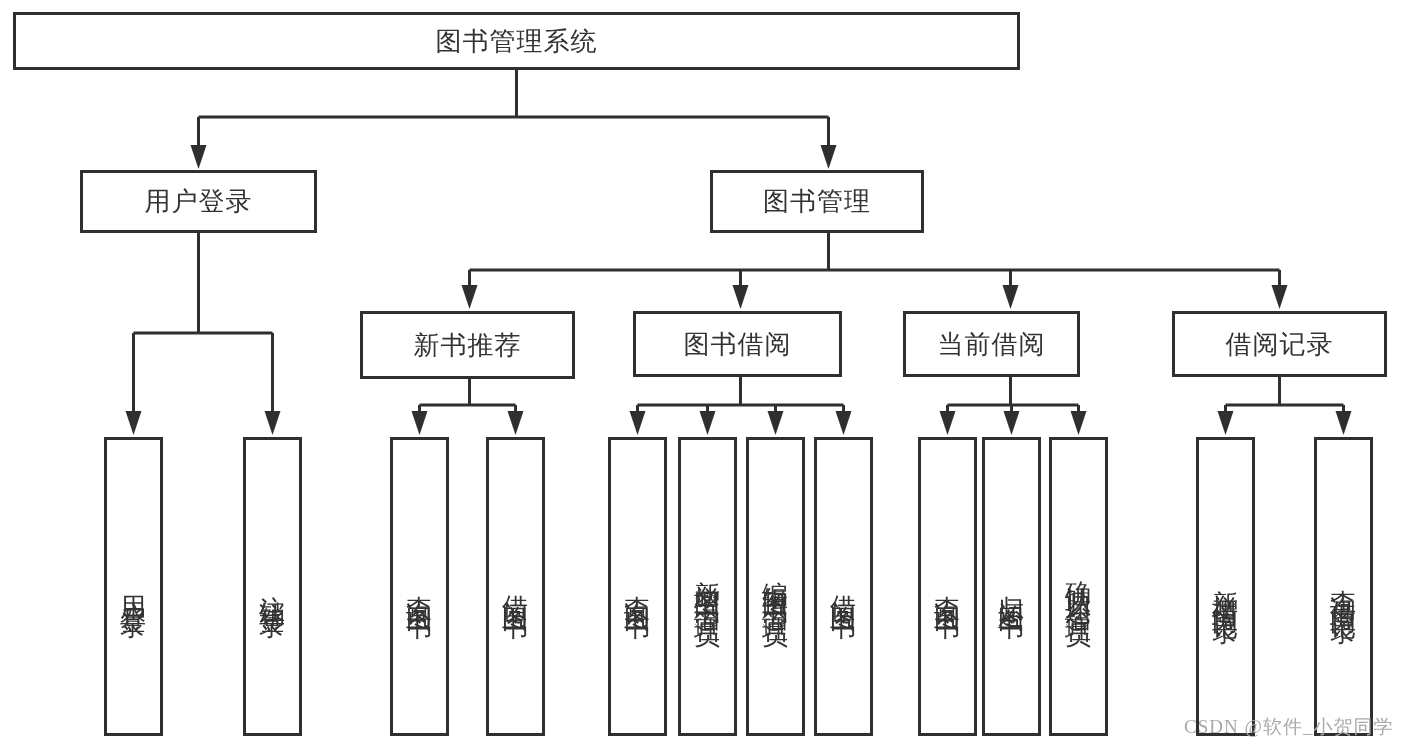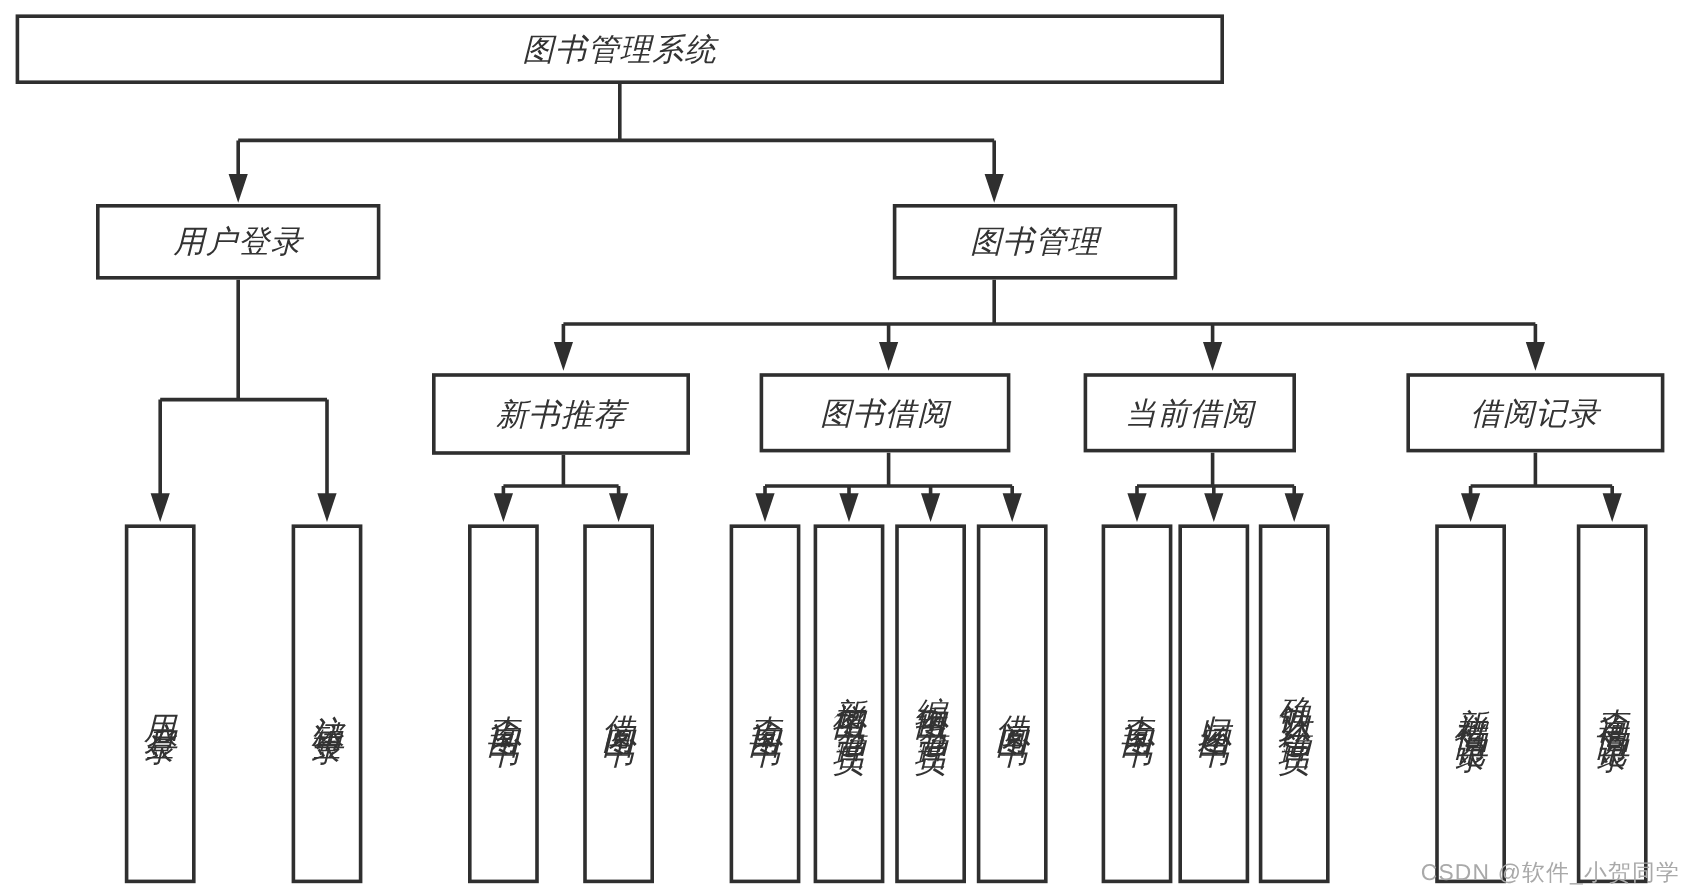--- a/index.html
+++ b/index.html
@@ -32,21 +32,20 @@
   }
   .node {
     position: absolute;
     box-sizing: border-box;
     background: #ffffff;
     border: 3px solid #2f2f2f;
     display: flex;
     align-items: center;
     justify-content: center;
     color: #333333;
-    font-style: italic;
   }
   .hlabel {
     font-size: 26px;
     letter-spacing: 1px;
     color: #333333;
     white-space: nowrap;
   }
   .leaf .vlabel {
     writing-mode: vertical-rl;
     text-orientation: mixed;
@@ -58,20 +57,21 @@
   }
   .watermark {
     position: absolute;
     left: 1184px;
     top: 714px;
     font-size: 19px;
     letter-spacing: 1px;
     color: #a9a9a9;
     z-index: 10;
     white-space: nowrap;
+    font-family: Liberation Serif, serif;
   }
 </style>
 </head>
 <body>
 
 <div id="stage">
 
   <svg id="connectors" viewBox="0 0 1405 747" xmlns="http://www.w3.org/2000/svg">
 
     <g>
@@ -122,21 +122,21 @@
     </g>
   </svg>
 
   <div class="node" style="left:13px;top:12px;width:1007px;height:58px">
     <span class="hlabel">图书管理系统</span>
   </div>
 
   <div class="node" style="left:80px;top:170px;width:237px;height:63px">
     <span class="hlabel">用户登录</span>
   </div>
-  <div class="node" style="left:744px;top:170px;width:237px;height:63px">
+  <div class="node" style="left:710px;top:170px;width:214px;height:63px">
     <span class="hlabel">图书管理</span>
   </div>
 
   <div class="node" style="left:360px;top:311px;width:215px;height:68px">
     <span class="hlabel">新书推荐</span>
   </div>
   <div class="node" style="left:633px;top:311px;width:209px;height:66px">
     <span class="hlabel">图书借阅</span>
   </div>
   <div class="node" style="left:903px;top:311px;width:177px;height:66px">

